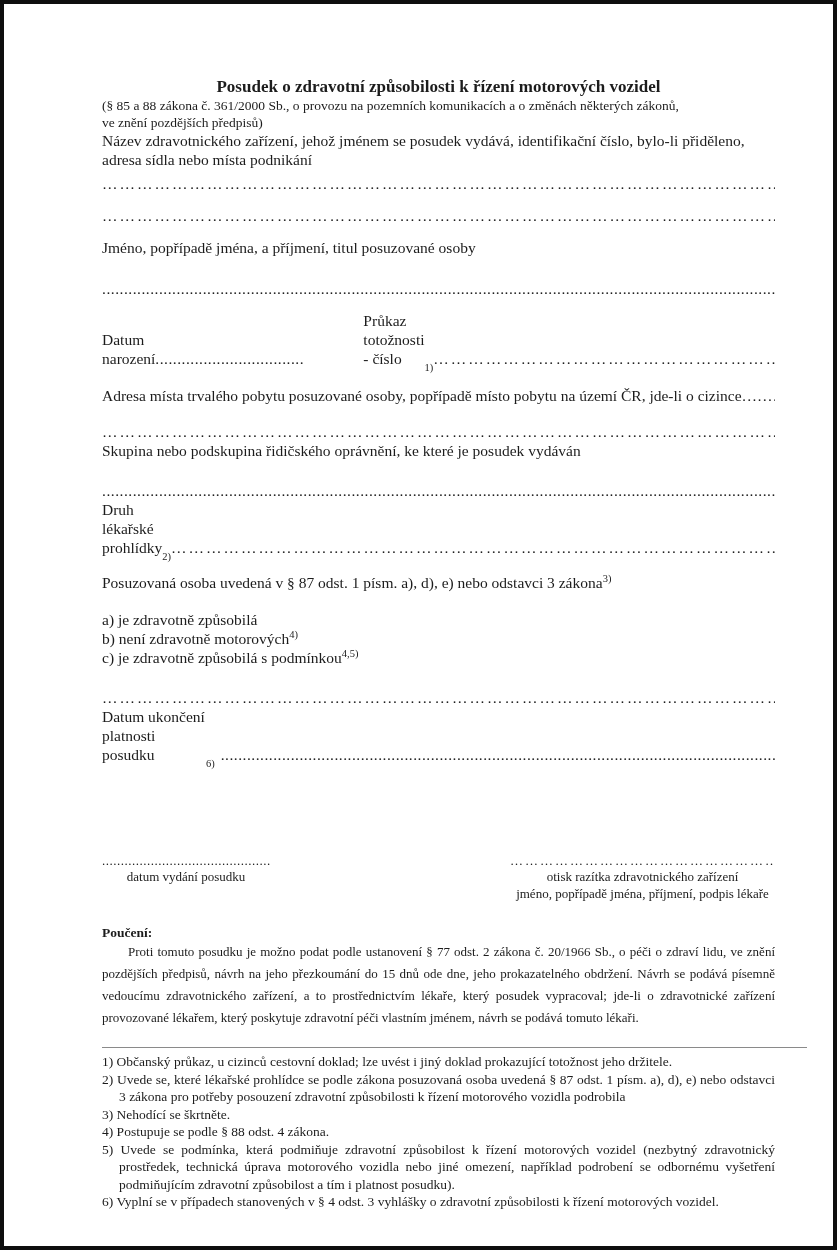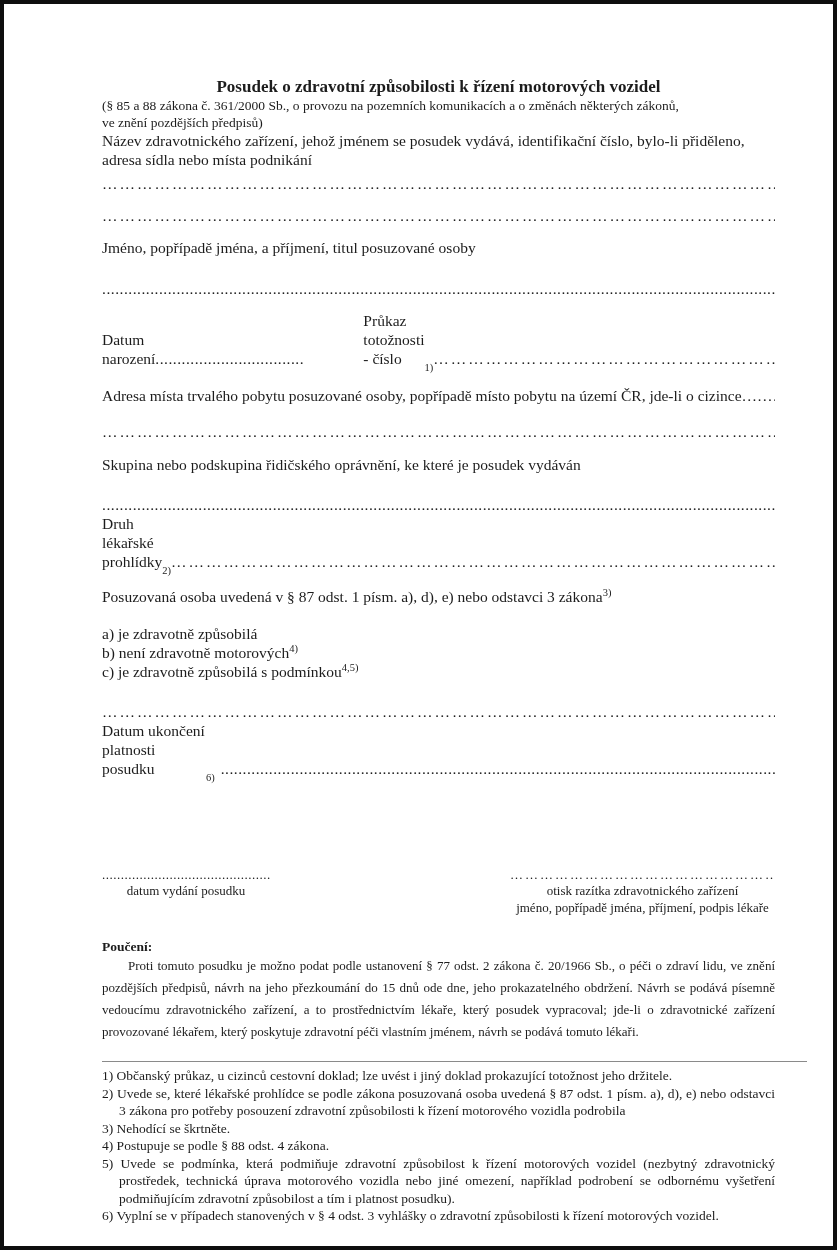--- a/index.html
+++ b/index.html
@@ -59,21 +59,21 @@
   .sep { border-top: 1px solid #8a8a8a; width: 705px; height: 0; }
   .footnotes { margin-top: 5px; }
   .fn {
     font-size: 13.5px; line-height: 17.5px;
     padding-left: 17px; text-indent: -17px;
     text-align: justify;
   }
   .mt5  { margin-top: 5px; }
   .mt11 { }
   .mt13 { margin-top: 13px; }
-  .mt14 { margin-top: 14px; }
+  .mt14 { }
   .mt16 { margin-top: 16px; }
   .mt17 { margin-top: 17px; }
   .mt18 { margin-top: 18px; }
   .mt21 { margin-top: 21px; }
   .mt22 { margin-top: 22px; }
   .mt38 { }
   .mt88 { margin-top: 88px; }
   .sp58 { flex: 0 0 58px; }
   .sp6  { flex: 0 0 6px; }
   .w150 { flex: 0 0 150px; }

